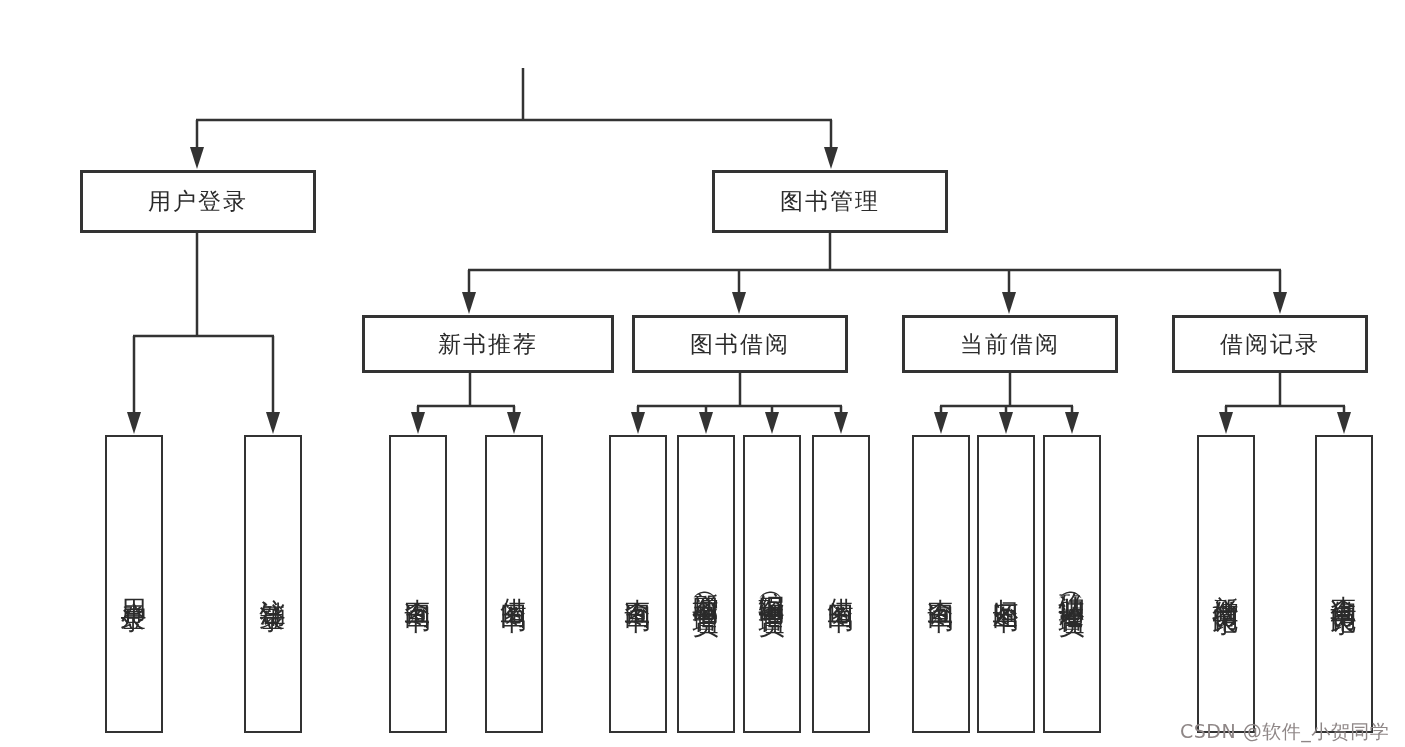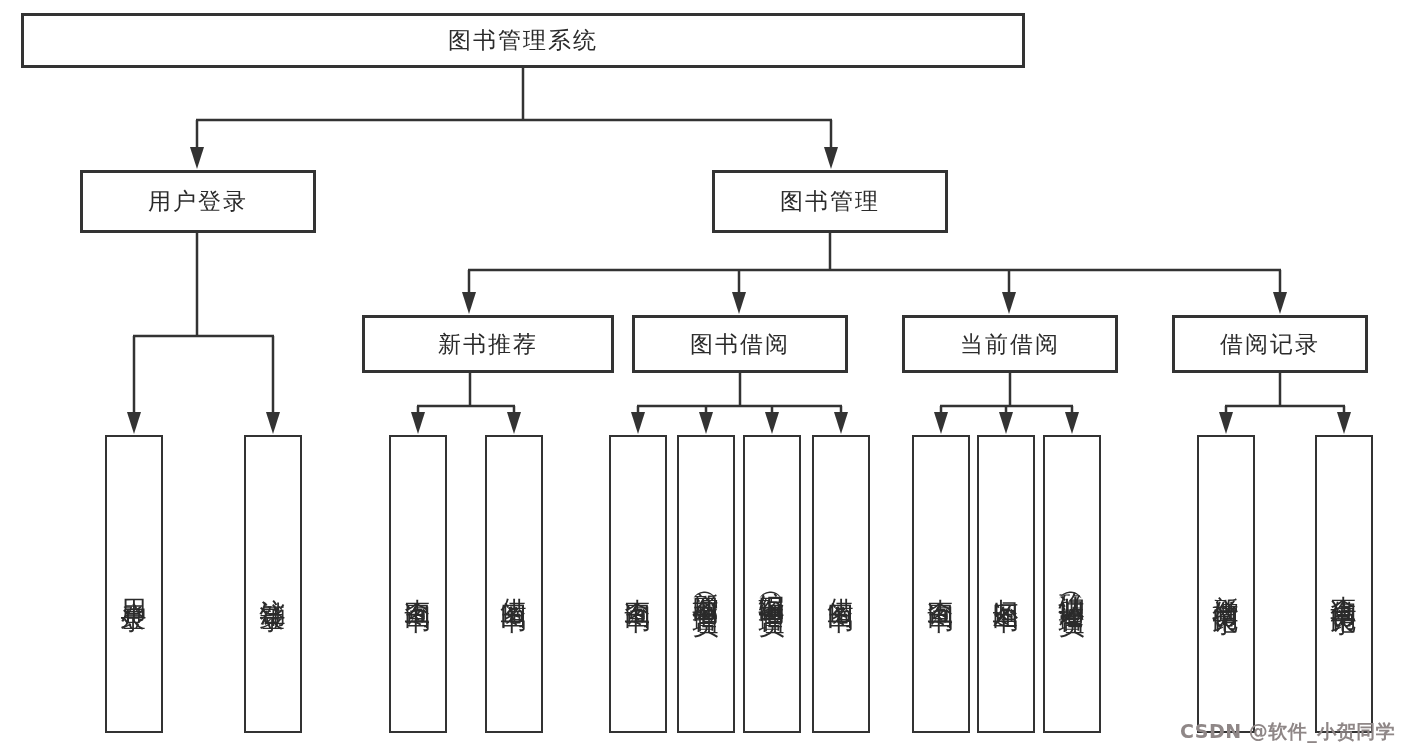--- a/index.html
+++ b/index.html
@@ -49,21 +49,20 @@
   }
   .watermark {
     position: absolute;
     left: 1180px;
     top: 719px;
     font-size: 19px;
     color: #8f8787;
     letter-spacing: 0.5px;
     white-space: nowrap;
     z-index: 3;
-    font-weight: bold;
   }
 </style>
 </head>
 <body>
 
 <div class="stage">
 
   <svg class="connectors" width="1405" height="747" viewBox="0 0 1405 747" stroke="#333333" stroke-width="2.5" fill="#333333">
 
     <g>
@@ -133,23 +132,20 @@
     <g>
       <line x1="1280" y1="373" x2="1280" y2="406"></line>
       <line x1="1225" y1="406" x2="1345" y2="406"></line>
       <line x1="1226" y1="406" x2="1226" y2="414"></line>
       <line x1="1344" y1="406" x2="1344" y2="414"></line>
       <polygon stroke="none" points="1219,412 1233,412 1226,434"></polygon>
       <polygon stroke="none" points="1337,412 1351,412 1344,434"></polygon>
     </g>
   </svg>
 
-  <div class="node h" style="left:21px; top:13px; width:1004px; height:55px;">
-    <span>图书管理系统</span>
-  </div>
 
   <div class="node h" style="left:80px; top:170px; width:236px; height:63px;">
     <span>用户登录</span>
   </div>
   <div class="node h" style="left:712px; top:170px; width:236px; height:63px;">
     <span>图书管理</span>
   </div>
 
   <div class="node h" style="left:362px; top:315px; width:252px; height:58px;">
     <span>新书推荐</span>

